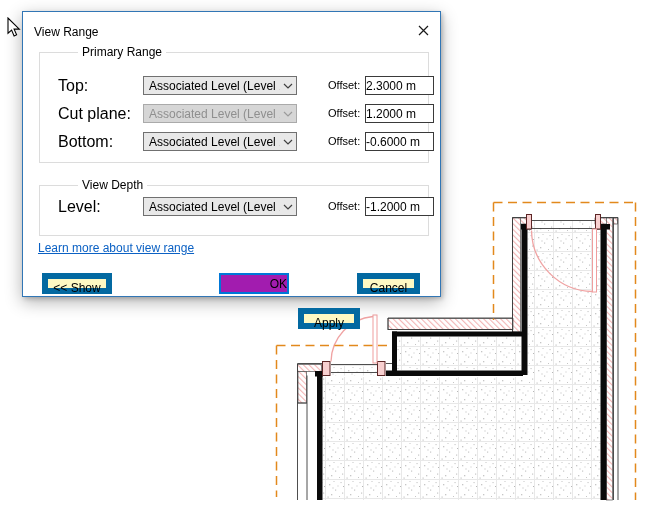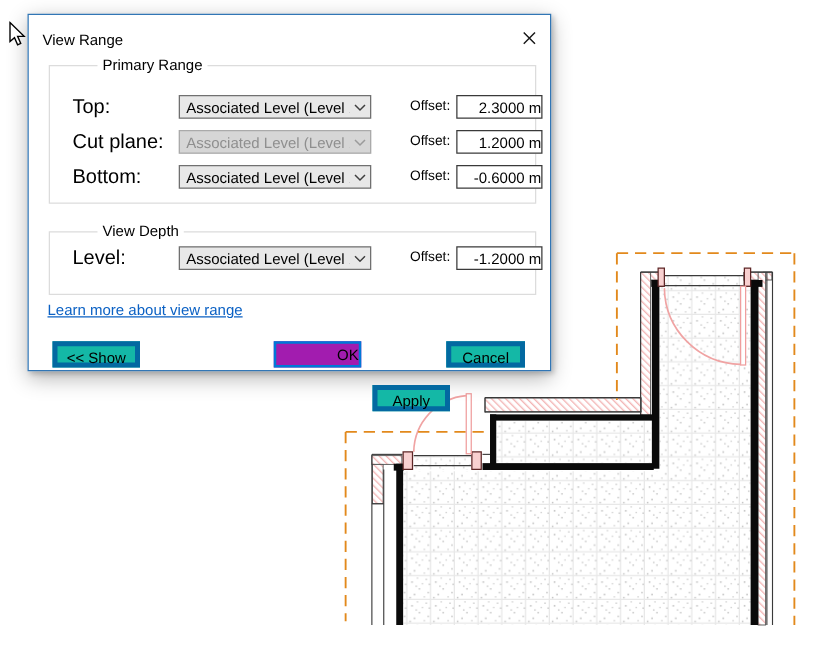--- a/index.html
+++ b/index.html
@@ -19,24 +19,24 @@
   .row .lbl{position:absolute;left:35px;top:0;line-height:19px;font-size:16px;}
   .combo{position:absolute;left:120px;top:0;width:154px;height:19px;box-sizing:border-box;
          background:#e8e8e8;border:1px solid #707070;display:flex;align-items:center;}
   .combo .combo-text{flex:1;padding-left:5px;font-size:12px;white-space:nowrap;overflow:hidden;}
   .combo .chev{width:16px;display:flex;justify-content:center;}
   .combo.disabled{background:#d6d6d6;border-color:#aaaaaa;}
   .combo.disabled .combo-text{color:#8f8f8f;}
   .off-lbl{position:absolute;left:305px;top:0;line-height:19px;font-size:11px;}
   .off-input{position:absolute;left:342px;top:0;width:69px;height:19px;box-sizing:border-box;
              border:1px solid #3a3a3a;background:#fff;font:12px "Liberation Sans",sans-serif;
-             text-align:right;padding:0;}
+             text-align:left;padding:0;}
   .link{position:absolute;left:15px;top:229px;font-size:12px;color:#0b61c4;text-decoration:underline;cursor:pointer;}
-  .btn{position:absolute;top:261px;height:21px;box-sizing:border-box;background:#14b8a6;
-       border:4px solid #0369a1;font:12px "Liberation Sans",sans-serif;text-align:center;
+  .btn{position:absolute;top:261px;height:21px;box-sizing:border-box;background:#fef9c3;
+       border:6px solid #0369a1;font:12px "Liberation Sans",sans-serif;text-align:center;
        line-height:18px;padding:0;}
   .btn-show{left:19px;width:70px;}
   .btn-ok{left:196px;width:70px;border:2px solid #0078d7;background:#a21caf;text-align:right;}
   .btn-apply{left:275px;width:62px;margin-top:35px;}
   .btn-cancel{left:334px;width:63px;}
   .cursor{position:absolute;left:7px;top:17px;}
 </style>
 </head>
 <body>
 

